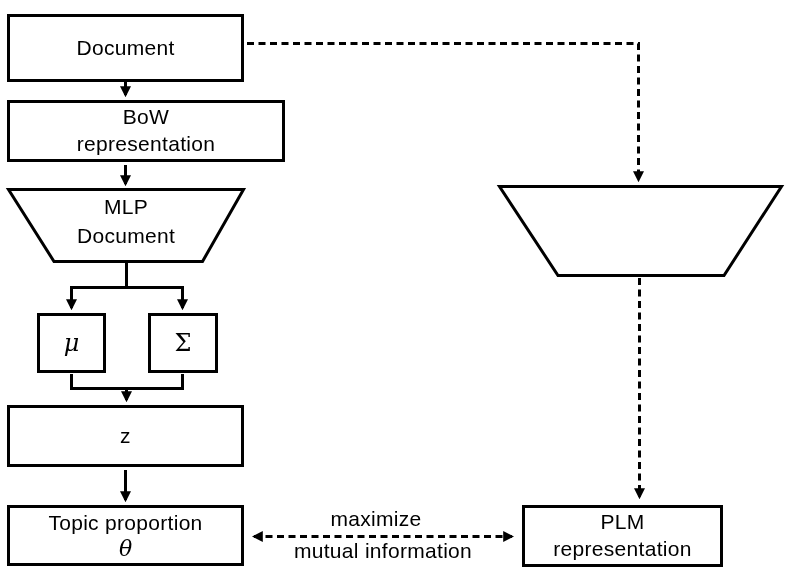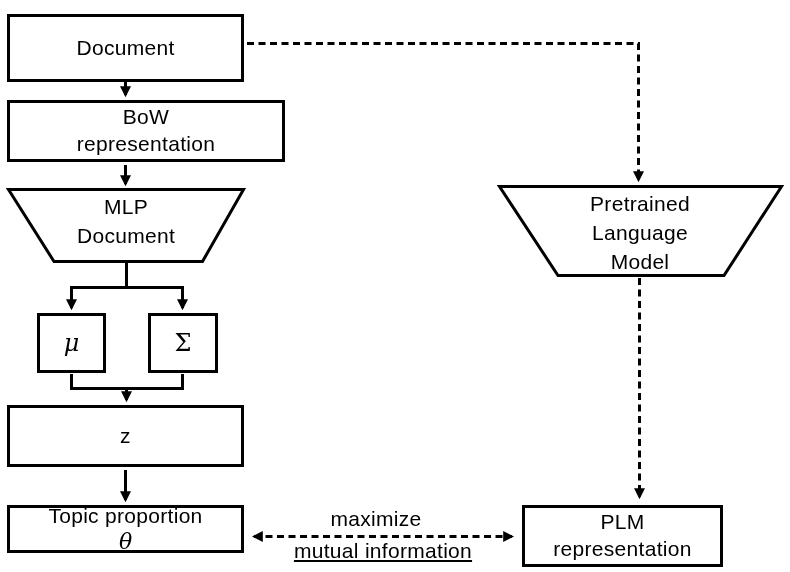--- a/index.html
+++ b/index.html
@@ -67,26 +67,26 @@
     text-align: center;
     font-size: 21px;
     letter-spacing: 0.3px;
     white-space: nowrap;
   }
   #box-document        { left: 7px;   top: 14px;  width: 237px; height: 68px; }
   #box-bow             { left: 7px;   top: 100px; width: 278px; height: 62px; }
   #box-mu              { left: 37px;  top: 313px; width: 69px;  height: 60px; }
   #box-sigma           { left: 148px; top: 313px; width: 70px;  height: 60px; }
   #box-z               { left: 7px;   top: 405px; width: 237px; height: 62px; }
-  #box-topic           { left: 7px;   top: 505px; width: 237px; height: 48px; }
+  #box-topic           { left: 7px;   top: 505px; width: 237px; height: 61px; }
   #box-plm-rep         { left: 522px; top: 505px; width: 201px; height: 62px; }
   #label-mlp           { left: 33px;  top: 193px; width: 186px; height: 66px; }
   #label-plm           { left: 535px; top: 190px; width: 210px; height: 84px; }
   #label-maximize      { left: 276px; top: 507px; width: 200px; }
-  #label-mutual-info   { left: 252px; top: 539px; width: 262px; text-decoration: underline; }
+  #label-mutual-info   { left: 252px; top: 539px; width: 262px; }
 </style>
 </head>
 <body>
 
 <div class="canvas">
 
   <svg class="wires" viewBox="0 0 790 572" xmlns="http://www.w3.org/2000/svg">
     <defs>
       <marker id="ah" viewBox="0 0 10 10" markerWidth="11" markerHeight="11" refX="8" refY="5" orient="auto-start-reverse" markerUnits="userSpaceOnUse">
         <path d="M0,0 L10,5 L0,10 Z" fill="#000000"></path>
@@ -148,22 +148,17 @@
   <div class="box" id="box-plm-rep">
     <span>PLM</span>
     <span>representation</span>
   </div>
 
   <div class="trap-label" id="label-mlp">
     <span>MLP</span>
     <span>Document</span>
   </div>
 
-  <div class="trap-label" id="label-plm">
-    <span>Pretrained</span>
-    <span>Language</span>
-    <span>Model</span>
-  </div>
 
   <div class="edge-label" id="label-maximize">maximize</div>
   <div class="edge-label" id="label-mutual-info">mutual information</div>
 
 </div>
 
 </body></html>

